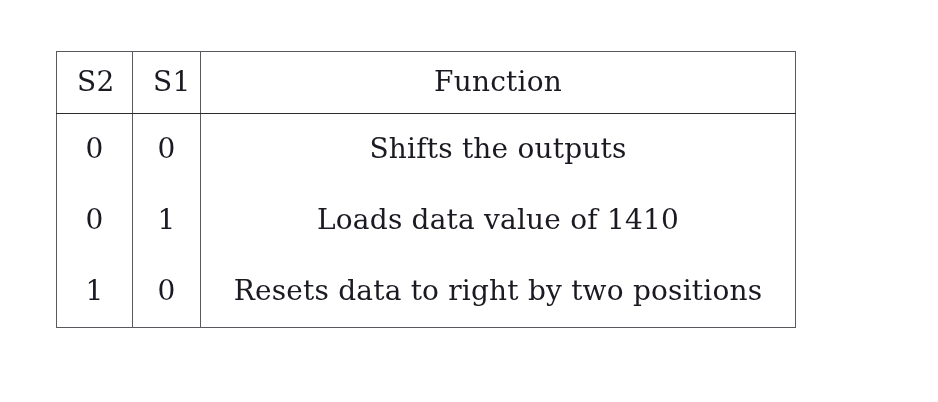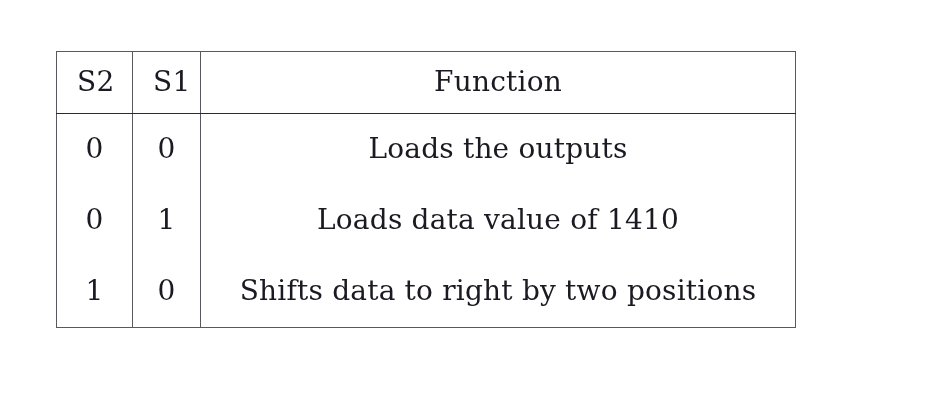--- a/index.html
+++ b/index.html
@@ -106,21 +106,21 @@
 
       <tbody>
         <tr>
           <td>
             <span class="cell-bit">0</span>
           </td>
           <td>
             <span class="cell-bit">0</span>
           </td>
           <td>
-            <span class="cell-fn">Loads the outputs</span>
+            <span class="cell-fn">Shifts the outputs</span>
           </td>
         </tr>
 
         <tr>
           <td>
             <span class="cell-bit">0</span>
           </td>
           <td>
             <span class="cell-bit">1</span>
           </td>
@@ -130,20 +130,20 @@
         </tr>
 
         <tr>
           <td>
             <span class="cell-bit">1</span>
           </td>
           <td>
             <span class="cell-bit">0</span>
           </td>
           <td>
-            <span class="cell-fn">Shifts data to right by two positions</span>
+            <span class="cell-fn">Resets data to right by two positions</span>
           </td>
         </tr>
       </tbody>
     </table>
   </div>
 
 </div>
 
 </body></html>

